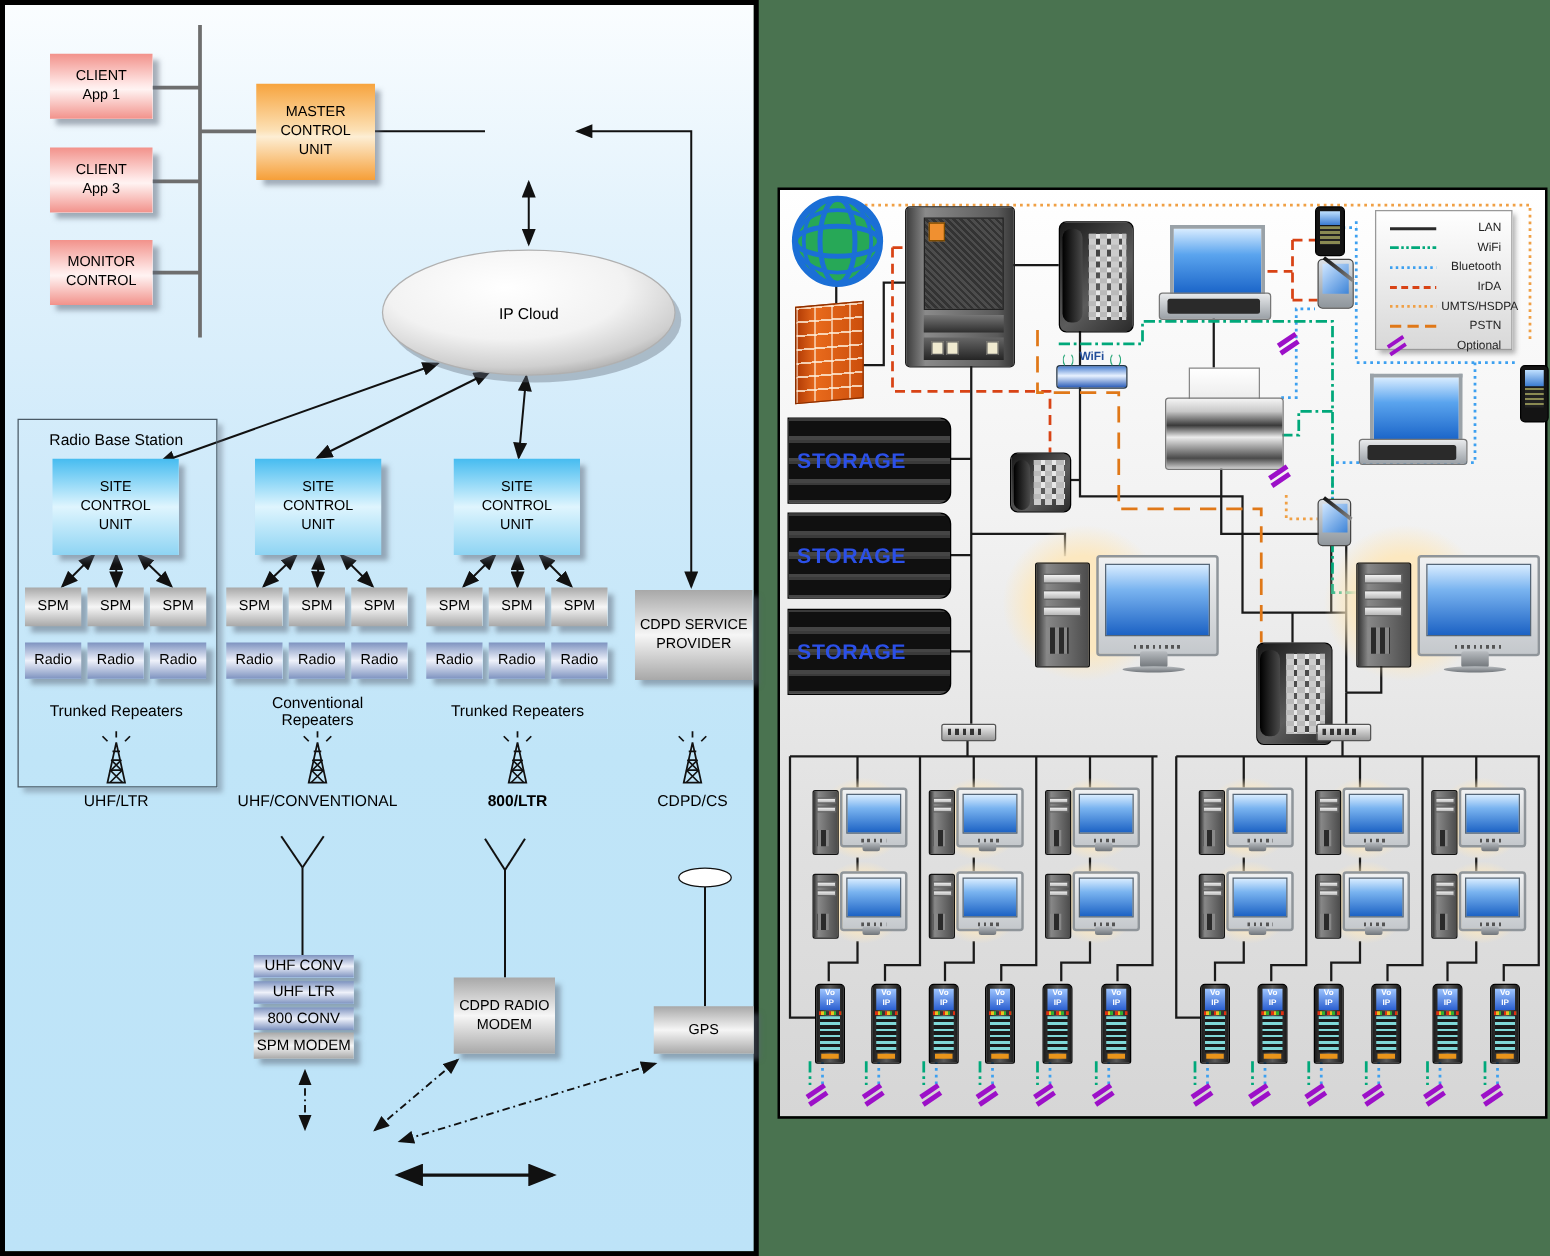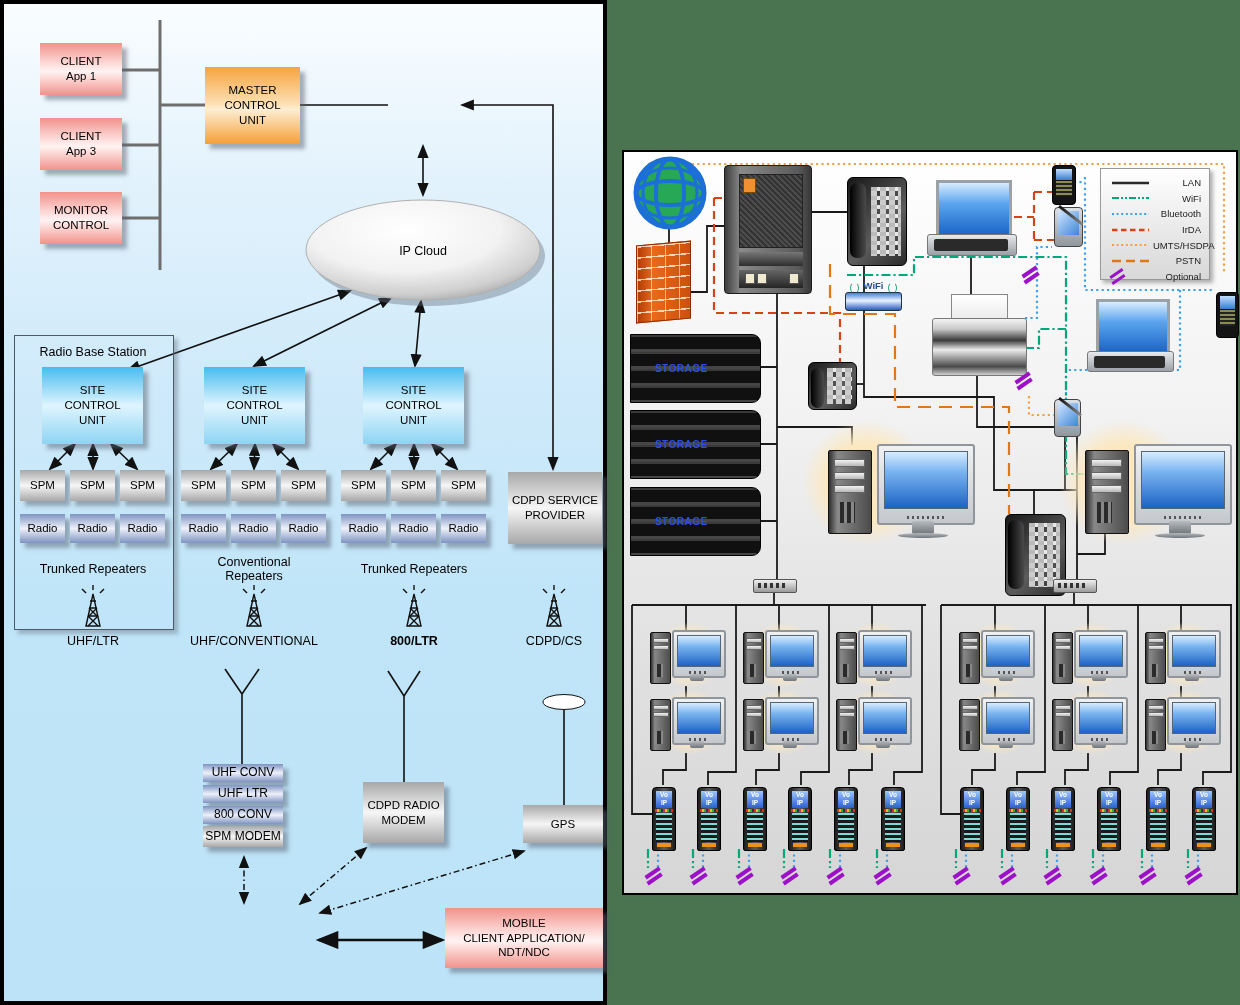--- a/index.html
+++ b/index.html
@@ -64,21 +64,21 @@
   .ap{background:linear-gradient(180deg,#4a7fd0,#e8f2ff 45%,#2a5cb8);border:1px solid #234;border-radius:3px;}
   .ap .aplbl{position:absolute;left:0;top:-13px;width:100%;text-align:center;font-size:9.5px;font-weight:bold;color:#234e9a;}
   .ap .arc{position:absolute;top:-11px;width:7px;height:10px;border:1.6px solid #2aa87a;border-radius:50%;
            border-top-color:transparent;border-bottom-color:transparent;}
   .printer .paper{position:absolute;left:20%;top:0;width:60%;height:42%;background:linear-gradient(#fff,#e4e4e4);border:1px solid #888;}
   .printer .pbody{position:absolute;left:0;top:30%;width:100%;height:70%;border:1px solid #777;border-radius:3px;
         background:linear-gradient(180deg,#f4f4f4 0%,#c8c8c8 18%,#3a3a3a 38%,#ececec 55%,#4a4a4a 85%,#d0d0d0 100%);}
   .rack{position:absolute;border-radius:0 9px 9px 0;border:1px solid #000;
         background:repeating-linear-gradient(180deg,#3a3a3a 0 2px,#101010 2px 14px,#454545 14px 17px);}
   .rack .slbl{position:absolute;left:0;top:0;width:78%;height:100%;display:flex;align-items:center;justify-content:center;
-        color:#2b50e8;font-weight:bold;font-size:10px;letter-spacing:.5px;text-align:center;}
+        color:#2b50e8;font-weight:bold;font-size:17px;letter-spacing:.5px;text-align:center;}
   .wtower{background:linear-gradient(90deg,#303030,#888 20%,#4c4c4c);border:1px solid #111;border-radius:2px;}
   .wtower .sl{position:absolute;left:12%;width:70%;height:6px;background:linear-gradient(#f2f2f2,#b8b8b8);border:1px solid #666;}
   .wtower .fp{position:absolute;left:18%;bottom:12%;width:45%;height:26%;
         background:repeating-linear-gradient(90deg,#888 0 3px,#2a2a2a 3px 7px);}
   .mon{border:2px solid #8f959a;border-radius:3px;background:linear-gradient(#f0f1f2,#c4c8cc);}
   .mon .scr{position:absolute;background:linear-gradient(180deg,#d8ecff 0%,#7ab4f0 35%,#1c62c4 100%);border:1px solid #567;}
   .mon .dots{position:absolute;height:3px;background:repeating-linear-gradient(90deg,#555 0 2px,rgba(0,0,0,0) 2px 5px);}
   .mstand{position:absolute;background:linear-gradient(#b8bcc0,#70757a);border-radius:2px;}
   .hubbar{position:absolute;background:linear-gradient(#f0f0f0,#9a9a9a);border:1px solid #555;border-radius:2px;}
   .hubbar i{position:absolute;left:4px;top:3px;width:70%;height:5px;
@@ -247,25 +247,20 @@
 
 
   <div class="bx steel" style="left:199px;top:760px;width:80px;height:18px;font-size:12px;">UHF CONV</div>
   <div class="bx steel" style="left:199px;top:781px;width:80px;height:18px;font-size:12px;">UHF LTR</div>
   <div class="bx steel" style="left:199px;top:802px;width:80px;height:18px;font-size:12px;">800 CONV</div>
   <div class="bx gray" style="left:199px;top:822px;width:80px;height:21px;font-size:12px;">SPM MODEM</div>
 
   <div class="bx gray" style="left:359px;top:778px;width:81px;height:61px;">CDPD RADIO MODEM</div>
   <div class="bx gray" style="left:519px;top:801px;width:80px;height:38px;">GPS</div>
 
-  <div class="bx pink" style="left:441px;top:904px;width:158px;height:60px;">
-    <span>MOBILE</span>
-    <span>CLIENT APPLICATION/</span>
-    <span>NDT/NDC</span>
-  </div>
 </div>
 
 <div class="panelR">
   <svg class="ov" width="612" height="741" viewBox="0 0 612 741">
 
     <g stroke="#1a1a1a" stroke-width="1.8" fill="none">
       <path d="M45,72 V91"></path>
       <path d="M65,140 H83 V74 H100"></path>
       <path d="M153,140 V427"></path>
       <path d="M135,215 H153 M135,292 H153 M135,369 H153"></path>

